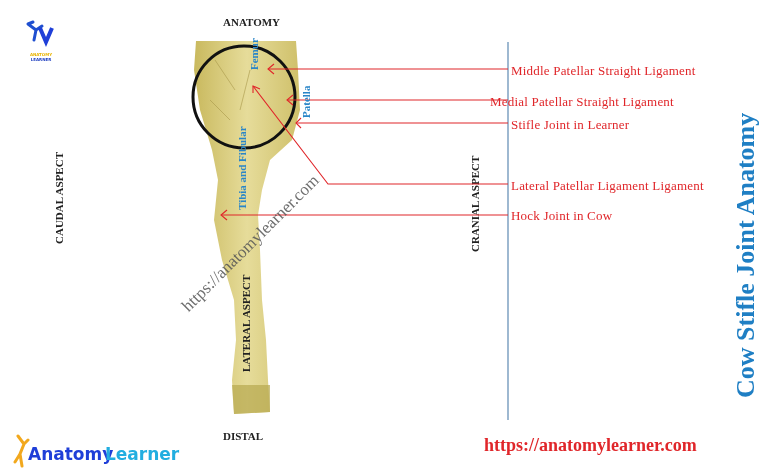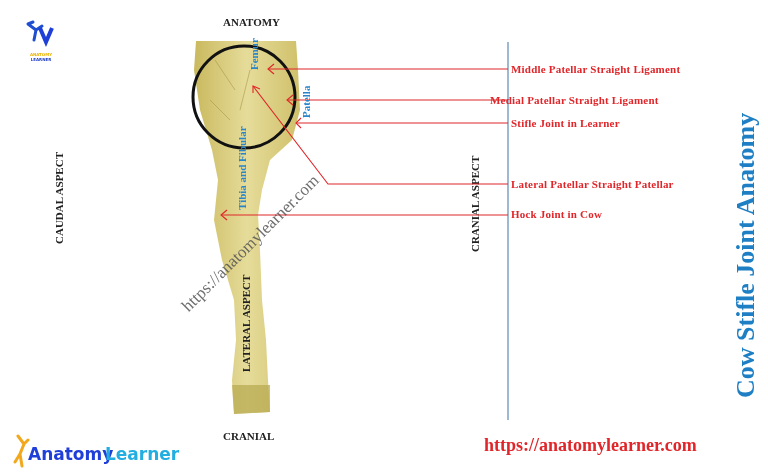--- a/index.html
+++ b/index.html
@@ -1,41 +1,41 @@
 <!DOCTYPE html>
 <html><head>
 <meta charset="utf-8">
 <style>
   html,body{margin:0;padding:0;background:#fff;}
   body{width:768px;height:476px;position:relative;overflow:hidden;font-family:"Liberation Serif","DejaVu Serif",serif;}
   .abs{position:absolute;}
   .lbl-black{font-weight:bold;color:#222;font-size:11px;white-space:nowrap;}
   .vert{transform-origin:left top;transform:rotate(-90deg);white-space:nowrap;}
-  .red-label{position:absolute;color:#e0262a;font-weight:bold;font-size:11px;white-space:nowrap;letter-spacing:0.2px;}
+  .red-label{position:absolute;color:#e0262a;font-weight:normal;font-size:13px;white-space:nowrap;letter-spacing:0.2px;}
   .bone-lbl{position:absolute;color:#2a86c8;font-weight:bold;font-size:11px;white-space:nowrap;transform-origin:left top;transform:rotate(-90deg);}
   .title-vert{position:absolute;color:#1f7fc4;font-weight:bold;font-size:26px;white-space:nowrap;transform-origin:left top;transform:rotate(-90deg);}
   .url-bottom{position:absolute;color:#e0262a;font-weight:bold;font-size:18px;white-space:nowrap;}
   .watermark{position:absolute;color:#555;font-size:17px;white-space:nowrap;transform-origin:left top;transform:rotate(-45deg);opacity:0.85;}
   .brand{position:absolute;font-family:"DejaVu Sans",sans-serif;font-weight:bold;font-size:17px;white-space:nowrap;}
 </style>
 </head>
 <body>
 
 <div class="abs" style="left:24px;top:20px;width:34px;height:40px;">
   <svg width="34" height="28" viewBox="0 0 34 28">
     <path d="M4 4 L12 10 L10 20 M12 10 L18 6 M9 2 L4 4" stroke="#1f4fd0" stroke-width="3" fill="none" stroke-linecap="round"></path>
     <path d="M16 8 L22 22 L28 8" stroke="#1f3fd8" stroke-width="4" fill="none"></path>
   </svg>
   <div style="font-family:'DejaVu Sans',sans-serif;font-size:4px;font-weight:bold;color:#e8b400;text-align:center;line-height:5px;">ANATOMY</div>
   <div style="font-family:'DejaVu Sans',sans-serif;font-size:4px;font-weight:bold;color:#2040c0;text-align:center;line-height:5px;">LEARNER</div>
 </div>
 
 <div class="abs lbl-black" style="left:223px;top:16px;">ANATOMY</div>
 
-<div class="abs lbl-black" style="left:223px;top:430px;">CRANIAL</div>
+<div class="abs lbl-black" style="left:223px;top:430px;">DISTAL</div>
 
 <div class="abs lbl-black vert" style="left:53px;top:244px;">CAUDAL ASPECT</div>
 
 <div class="abs lbl-black vert" style="left:469px;top:252px;">CRANIAL ASPECT</div>
 
 <svg class="abs" style="left:0;top:0;" width="768" height="476" viewBox="0 0 768 476">
   <defs>
     <linearGradient id="boneg" x1="0" y1="0" x2="1" y2="0">
       <stop offset="0" stop-color="#c9b95e"></stop>
       <stop offset="0.5" stop-color="#e6dc9a"></stop>
@@ -69,21 +69,21 @@
 <div class="bone-lbl" style="left:300px;top:118px;">Patella</div>
 <div class="bone-lbl" style="left:236px;top:210px;">Tibia and Fibular</div>
 
 <div class="abs lbl-black vert" style="left:240px;top:372px;">LATERAL ASPECT</div>
 
 <div class="watermark" style="left:178px;top:302px;">https://anatomylearner.com</div>
 
 <div class="red-label" style="left:511px;top:63px;">Middle Patellar Straight Ligament</div>
 <div class="red-label" style="left:490px;top:94px;">Medial Patellar Straight Ligament</div>
 <div class="red-label" style="left:511px;top:117px;">Stifle Joint in Learner</div>
-<div class="red-label" style="left:511px;top:178px;">Lateral Patellar Straight Patellar</div>
+<div class="red-label" style="left:511px;top:178px;">Lateral Patellar Ligament Ligament</div>
 <div class="red-label" style="left:511px;top:208px;">Hock Joint in Cow</div>
 
 <div class="title-vert" style="left:731px;top:398px;">Cow Stifle Joint Anatomy</div>
 
 <div class="abs" style="left:12px;top:434px;height:34px;width:170px;">
   <svg class="abs" style="left:0;top:0;" width="18" height="34" viewBox="0 0 18 34">
     <path d="M6 2 L12 10 L8 20 L10 32 M12 10 L16 6 M8 20 L3 28" stroke="#f2a81d" stroke-width="3" fill="none" stroke-linecap="round"></path>
   </svg>
   <span class="brand" style="left:16px;top:10px;color:#1f3fd8;">Anatomy</span>
   <span class="brand" style="left:93px;top:10px;color:#22aee0;">Learner</span>

